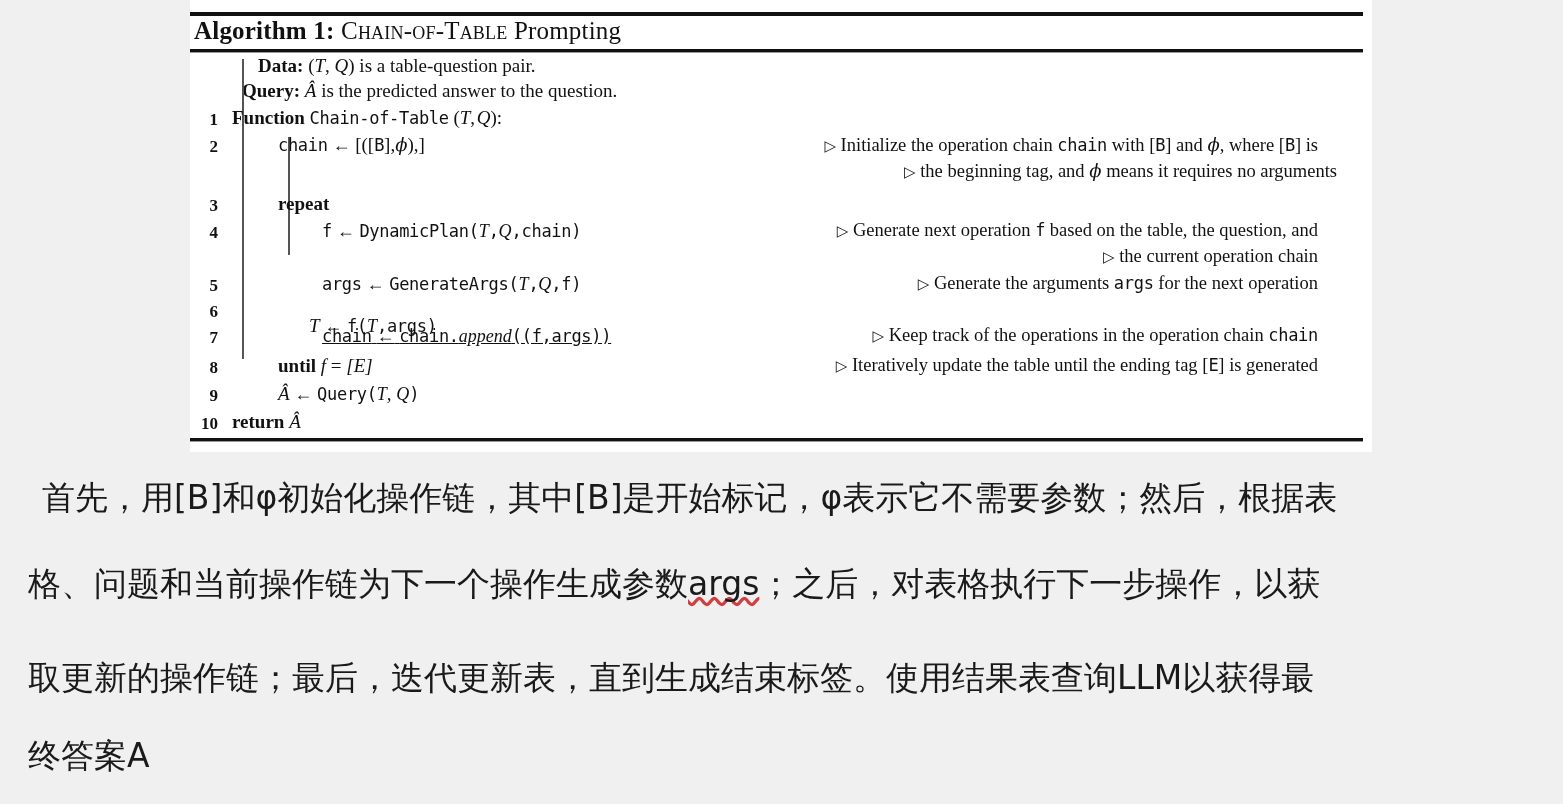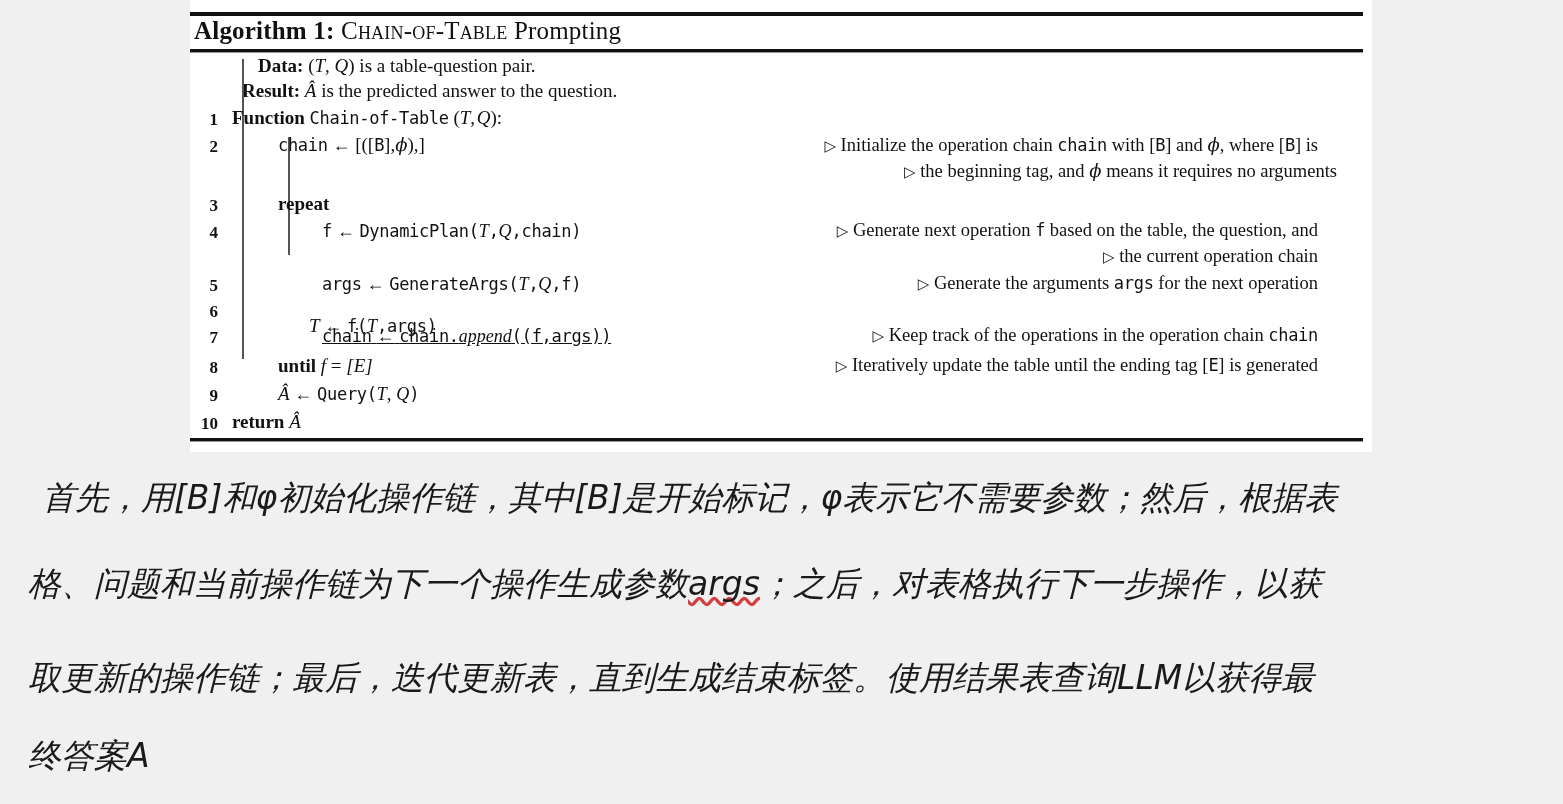--- a/index.html
+++ b/index.html
@@ -144,21 +144,20 @@
     font-size: 33px;
     color: #1a1a1a;
     line-height: 86px;
   }
   .cn-line {
     position: absolute;
     left: 0;
     width: 1563px;
     height: 86px;
     white-space: nowrap;
-    font-style: italic;
   }
   .cn-line-inner { display: block; padding-left: 28px; }
   .cn-line.first .cn-line-inner { padding-left: 42px; }
   .misspell {
     text-decoration: underline wavy #d04040;
     text-decoration-skip-ink: none;
     text-underline-offset: 2px;
   }
 </style>
 </head>
@@ -179,21 +178,21 @@
 
     <div class="algo-row" style="top:0px;">
       <span class="code" style="left:68px;">
         <span class="kw">Data:</span>
         <span>(<span class="mvar">T</span>, <span class="mvar">Q</span>) is a table-question pair.</span>
       </span>
     </div>
 
     <div class="algo-row" style="top:25px;">
       <span class="code" style="left:52px;">
-        <span class="kw">Result:</span>
+        <span class="kw">Query:</span>
         <span><span class="mvar">Â</span> is the predicted answer to the question.</span>
       </span>
     </div>
 
     <div class="ibar" id="ibar-outer"></div>
     <div class="ibar" id="ibar-inner"></div>
 
     <div class="algo-row" style="top:52px;">
       <span class="lineno">1</span>
       <span class="code" style="left:42px;"><span class="kw">Function</span> <span class="mono">Chain-of-Table</span> (<span class="mvar">T</span>, <span class="mvar">Q</span>):</span>

